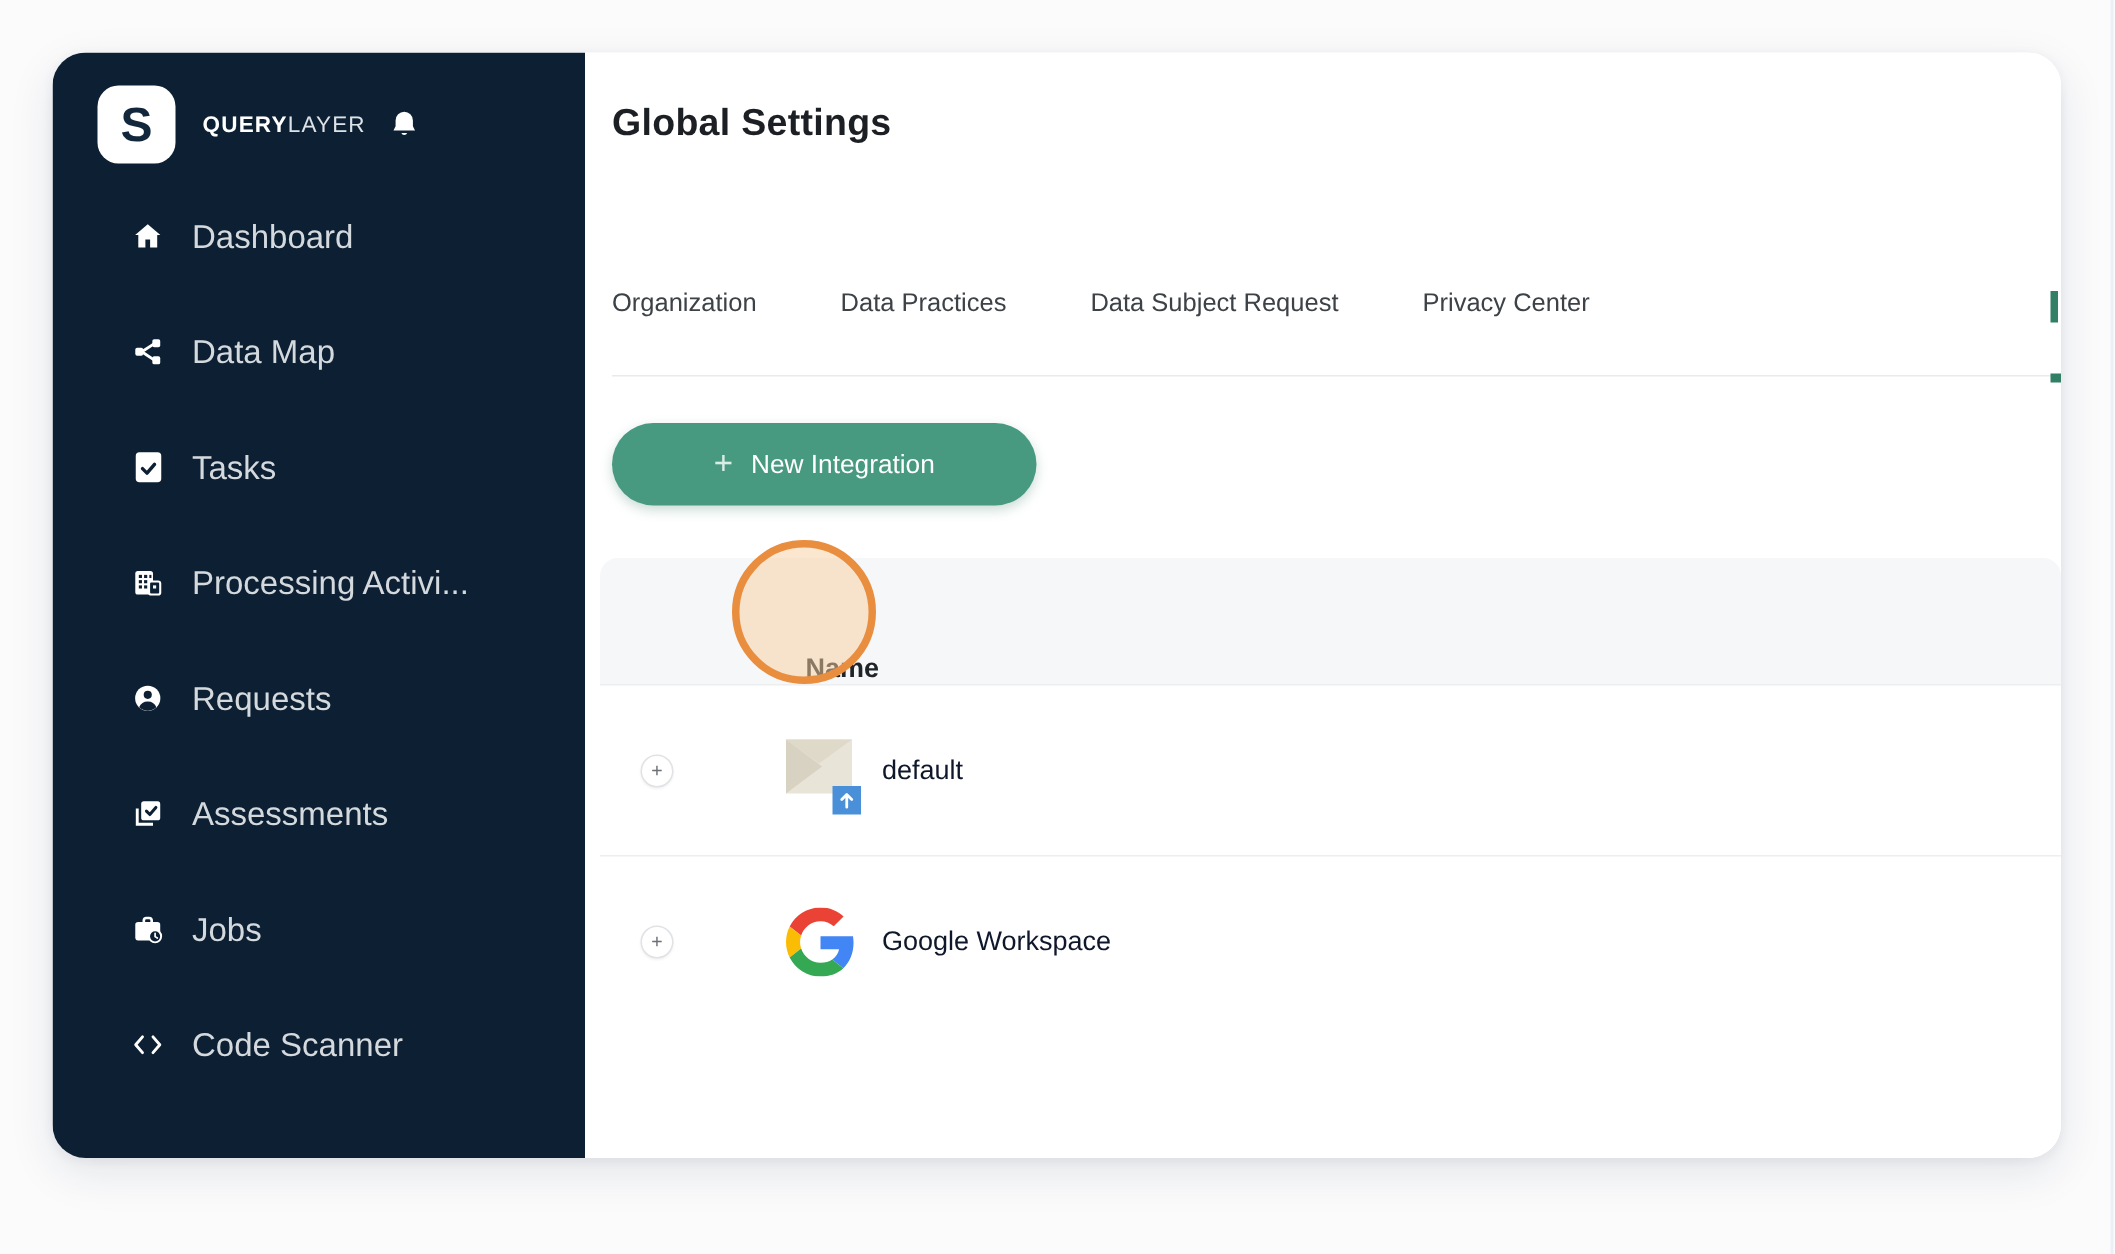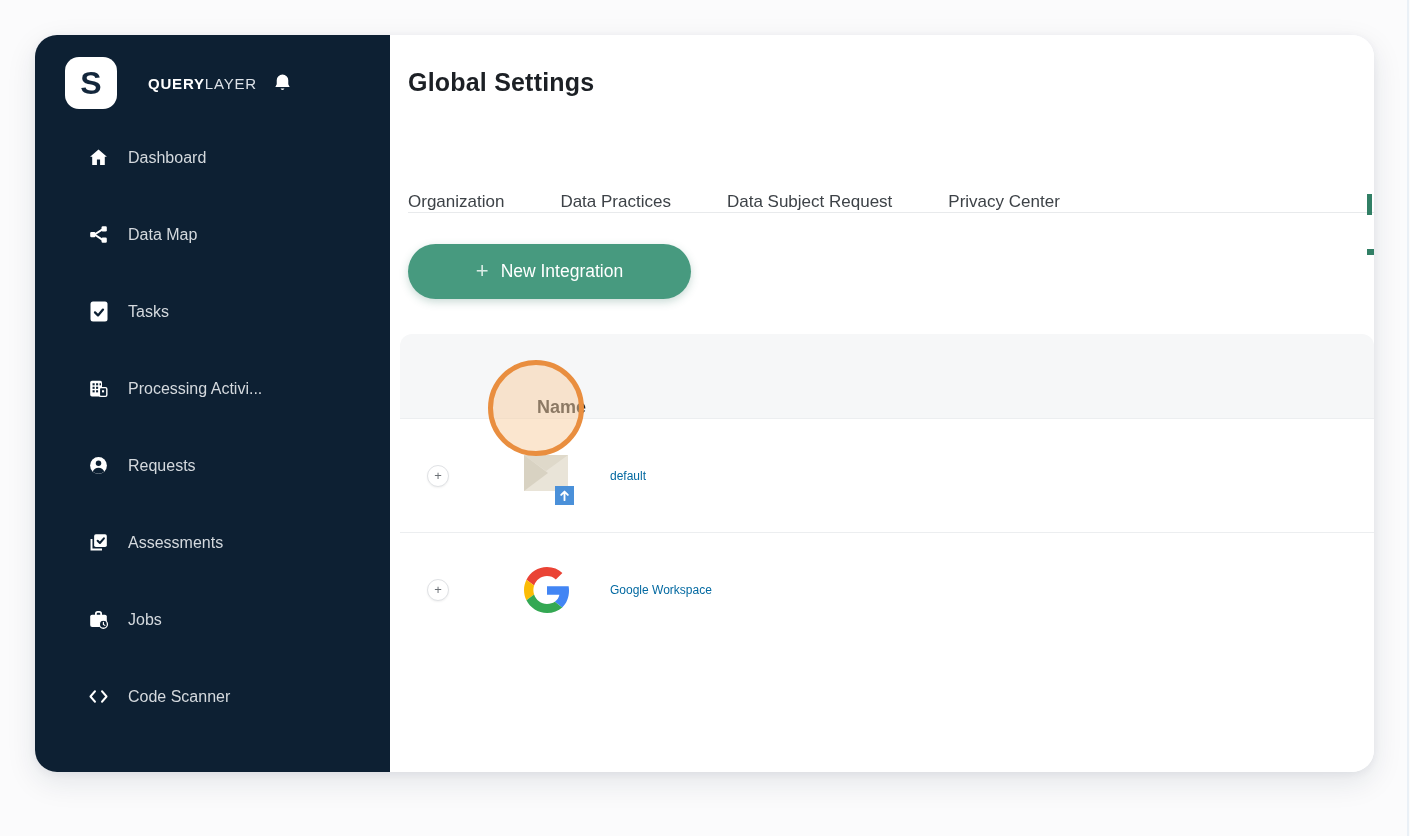--- a/index.html
+++ b/index.html
@@ -26,36 +26,36 @@
     width: 355px; flex: 0 0 355px; background: #0d2033; color: #d4d9de;
     padding: 22px 0 0 30px; position: relative;
   }
   .brand-row { display: flex; align-items: center; }
   .brand-logo {
     width: 52px; height: 52px; border-radius: 14px; background: #ffffff;
     display: flex; align-items: center; justify-content: center;
     color: #13273c; font-size: 32px; font-weight: 800; flex: 0 0 52px;
   }
   .brand-text { margin-left: 18px; font-size: 15px; letter-spacing: .8px; white-space: nowrap; }
-  .brand-bold { font-weight: 700; color: #ffffff; margin-left: 13px; }
+  .brand-bold { font-weight: 700; color: #ffffff; }
   .brand-light { font-weight: 400; color: #dde2e8; }
   .bell { margin-left: 15px; width: 21px; height: 22px; cursor: pointer; }
   .nav { margin-top: 10px; display: flex; flex-direction: column; }
   .nav-item {
     height: 77px; display: flex; align-items: center; gap: 19px;
-    padding-left: 23px; cursor: pointer; font-size: 16px; font-weight: 500;
+    padding-left: 23px; cursor: pointer; font-size: 22px; font-weight: 500;
     color: #d4d9de; white-space: nowrap;
   }
   .nav-item .nicon { width: 21px; height: 21px; flex: 0 0 21px; display: flex; align-items: center; justify-content: center; }
   .nav-item svg { display: block; }
   
   .content { flex: 1 1 auto; position: relative; padding: 0 0 0 18px; background: #ffffff; }
   .page-title { margin-top: 33px; font-size: 25px; font-weight: 700; color: #1c2025; letter-spacing: .2px; }
   .tabs-wrap { position: relative; margin-top: 95px; margin-left: -8px; padding-left: 8px; }
-  .tabs-row { display: flex; gap: 56px; border-bottom: 1px solid #e8eaec; }
+  .tabs-row { display: flex; gap: 56px; padding-bottom: 38px; border-bottom: 1px solid #e8eaec; }
   .tab { font-size: 17px; color: #3d4247; cursor: pointer; white-space: nowrap; }
   .active-tab-fragment {
     position: absolute; right: 2px; top: 2px; width: 5px; height: 21px; background: #317f65;
   }
   .active-tab-underline {
     position: absolute; right: 0; top: 57px; width: 7px; height: 6px; background: #317f65;
   }
   .section-desc { margin-top: 52px; font-size: 17px; color: #23272b; }
   .new-int-btn {
     margin-top: 31px; width: 283px; height: 55px; border: none; border-radius: 28px;
@@ -73,21 +73,21 @@
   }
   .th-name { margin-left: 137px; font-size: 18px; font-weight: 700; color: #202428; }
   .trow { height: 114px; display: flex; align-items: center; border-top: 1px solid #eceef0; }
   .expander {
     margin-left: 27px; width: 22px; height: 22px; border-radius: 50%;
     border: 1px solid #e0e2e5; background: #ffffff; color: #6b7075;
     font-size: 13px; line-height: 1; display: flex; align-items: center; justify-content: center;
     cursor: pointer; box-shadow: 0 1px 2px rgba(0,0,0,.06); flex: 0 0 22px;
   }
   .row-icon { margin-left: 75px; width: 46px; height: 46px; position: relative; flex: 0 0 46px; }
-  .row-label { margin-left: 40px; font-size: 12px; color: #0369a1; }
+  .row-label { margin-left: 18px; font-size: 18px; color: #0f172a; }
   
   .envelope { position: absolute; left: 0; top: 2px; width: 44px; height: 36px; background: #e9e4d8; }
   .envelope .flap-l { position: absolute; left: 0; top: 0; width: 0; height: 0;
     border-top: 18px solid transparent; border-bottom: 18px solid transparent; border-left: 24px solid #d8d2c2; }
   .envelope .flap-t { position: absolute; left: 0; top: 0; width: 0; height: 0;
     border-left: 22px solid transparent; border-right: 22px solid transparent; border-top: 16px solid #dfd9ca; }
   .upload-badge {
     position: absolute; right: -4px; bottom: -6px; width: 19px; height: 19px; background: #4a90d9;
     display: flex; align-items: center; justify-content: center;
   }

